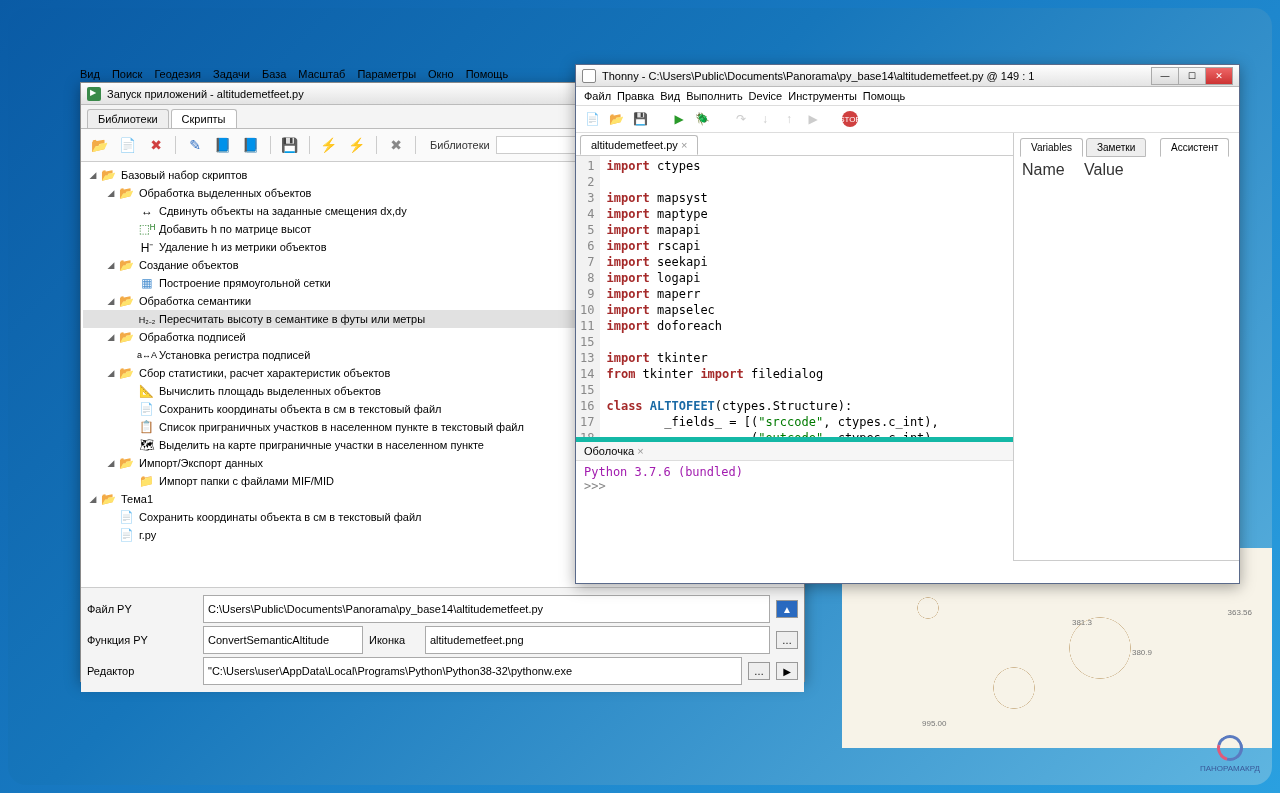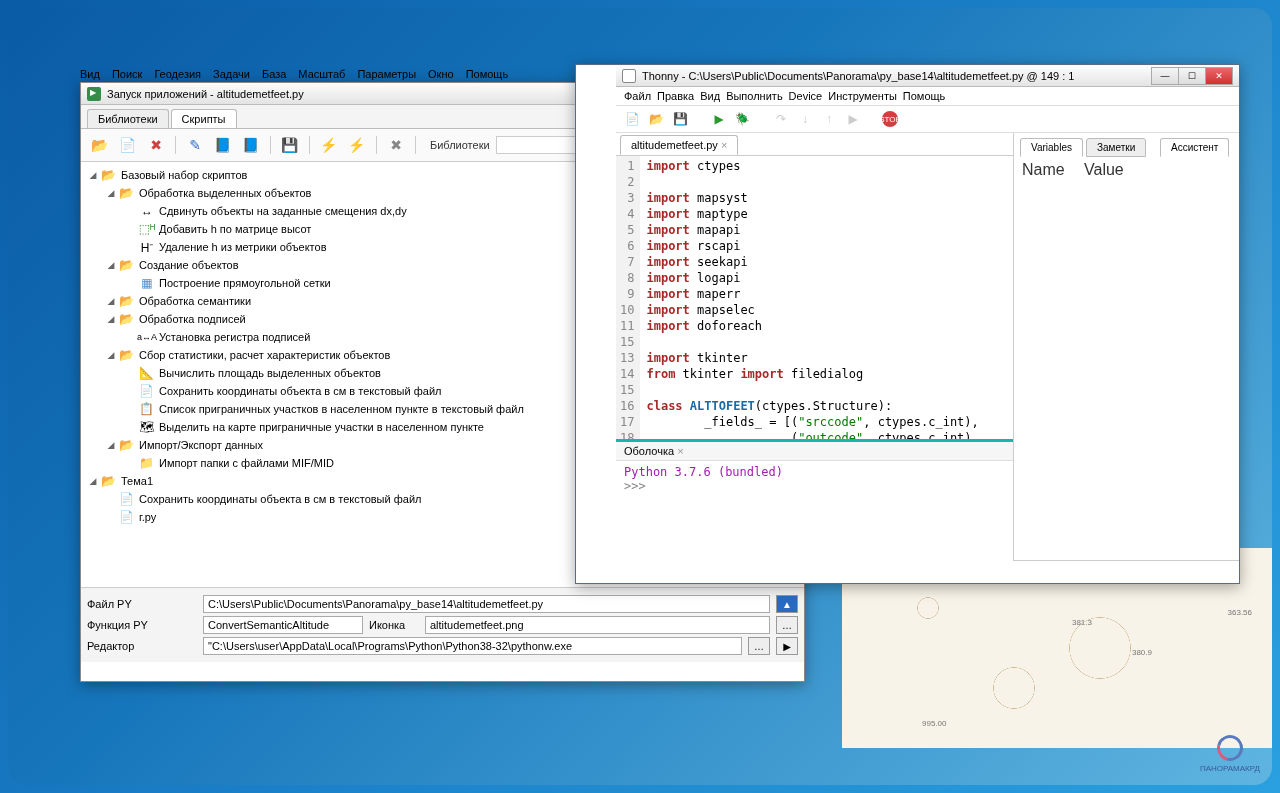--- a/index.html
+++ b/index.html
@@ -146,33 +146,32 @@
 .indent-2 { padding-left: 42px; }
 .selected { background: #e1e1e1; }
 
 .bottom-fields {
   border-top: 1px solid #ccc;
   background: #f4f4f4;
   padding: 4px 6px;
 }
 .field-row { display: flex; align-items: center; margin: 3px 0; gap: 6px; }
 .field-row .lbl { width: 110px; font-size: 11px; }
-.field-row input { flex: 1; height: 18px; border: 1px solid #aaa; padding: 0 4px; font-size: 11px; background: #fff; }
+.field-row input { flex: 1; height: 28px; border: 1px solid #aaa; padding: 0 4px; font-size: 11px; background: #fff; }
 .field-row .mini-btn { width: 22px; height: 18px; border: 1px solid #999; background: #eee; font-size: 10px; display: flex; align-items: center; justify-content: center; }
 
 
 .win-right {
   position: absolute;
   left: 575px; top: 64px;
   width: 665px; height: 520px;
   background: #fff;
   border: 1px solid #5a6a8a;
   box-shadow: 0 3px 14px rgba(0,0,0,0.35);
   z-index: 20;
-  padding-left: 40px;
 }
 .win-right .titlebar { background: linear-gradient(#fefefe, #e4e4e4); }
 .win-right .win-controls { margin-left: auto; display: flex; }
 .win-btn { width: 28px; height: 18px; border: 1px solid #aaa; background: linear-gradient(#f5f5f5,#ddd); font-size: 9px; display: flex; align-items: center; justify-content: center; margin-left: -1px; }
 .win-btn.close { background: linear-gradient(#e66,#c33); color: #fff; }
 .menu-row { display: flex; gap: 6px; padding: 3px 8px; font-size: 11px; border-bottom: 1px solid #ddd; }
 .th-toolbar { display: flex; align-items: center; gap: 6px; padding: 4px 8px; border-bottom: 1px solid #ddd; }
 .th-btn { width: 18px; height: 18px; display: flex; align-items: center; justify-content: center; font-size: 12px; }
 .th-body { display: flex; height: calc(100% - 90px); }
 .th-left { flex: 1; display: flex; flex-direction: column; border-right: 1px solid #ccc; }
@@ -188,21 +187,21 @@
   overflow: auto;
   min-height: 250px;
 }
 .gutter { background: #f2f2f2; color: #888; text-align: right; padding: 2px 6px 2px 4px; user-select: none; }
 .gutter div { line-height: 16px; }
 .code { padding: 2px 6px; flex: 1; }
 .code div { line-height: 16px; white-space: pre; }
 .kw { color: #a52a2a; font-weight: bold; }
 .cls { color: #1a6aa5; font-weight: bold; }
 .str { color: #007a00; }
-.shell-pane { border-top: 3px solid #14b8a6; }
+.shell-pane { border-top: 5px solid #14b8a6; }
 .shell-header { padding: 3px 8px; font-size: 11px; background: #f6f6f6; border-bottom: 1px solid #ddd; }
 .shell-body { padding: 4px 8px; font-family: Consolas, monospace; font-size: 12px; min-height: 100px; }
 .shell-body .ver { color: #a21caf; }
 .shell-body .prompt { color: #888; }
 .vars-pane, .assist-pane { border-bottom: 1px solid #ccc; padding: 3px 6px; }
 .vars-pane { flex: 0 0 140px; }
 .vars-header { display: flex; font-size: 16px; color: #333; padding: 4px 2px; }
 .vars-header span { flex: 1; }
 .assist-pane { flex: 1; }
 .panel-tabs { padding-top: 2px; }
@@ -298,20 +297,25 @@
       </div>
     <div class="tree-row indent-2">
         <span class="exp"></span>
         <span class="ico2" style="color:#4a90d0">▦</span>
         <span>Построение прямоугольной сетки</span>
       </div>
     <div class="tree-row indent-1">
         <span class="exp">◢</span>
         <span class="ico2">📂</span>
         <span>Обработка семантики</span>
+      </div>
+    <div class="tree-row indent-2 selected">
+        <span class="exp"></span>
+        <span class="ico2" style="font-size:9px">H₂₋₂</span>
+        <span>Пересчитать высоту в семантике в футы или метры</span>
       </div>
     <div class="tree-row indent-1">
         <span class="exp">◢</span>
         <span class="ico2">📂</span>
         <span>Обработка подписей</span>
       </div>
     <div class="tree-row indent-2">
         <span class="exp"></span>
         <span class="ico2" style="font-size:9px">a↔A</span>
         <span>Установка регистра подписей</span>

